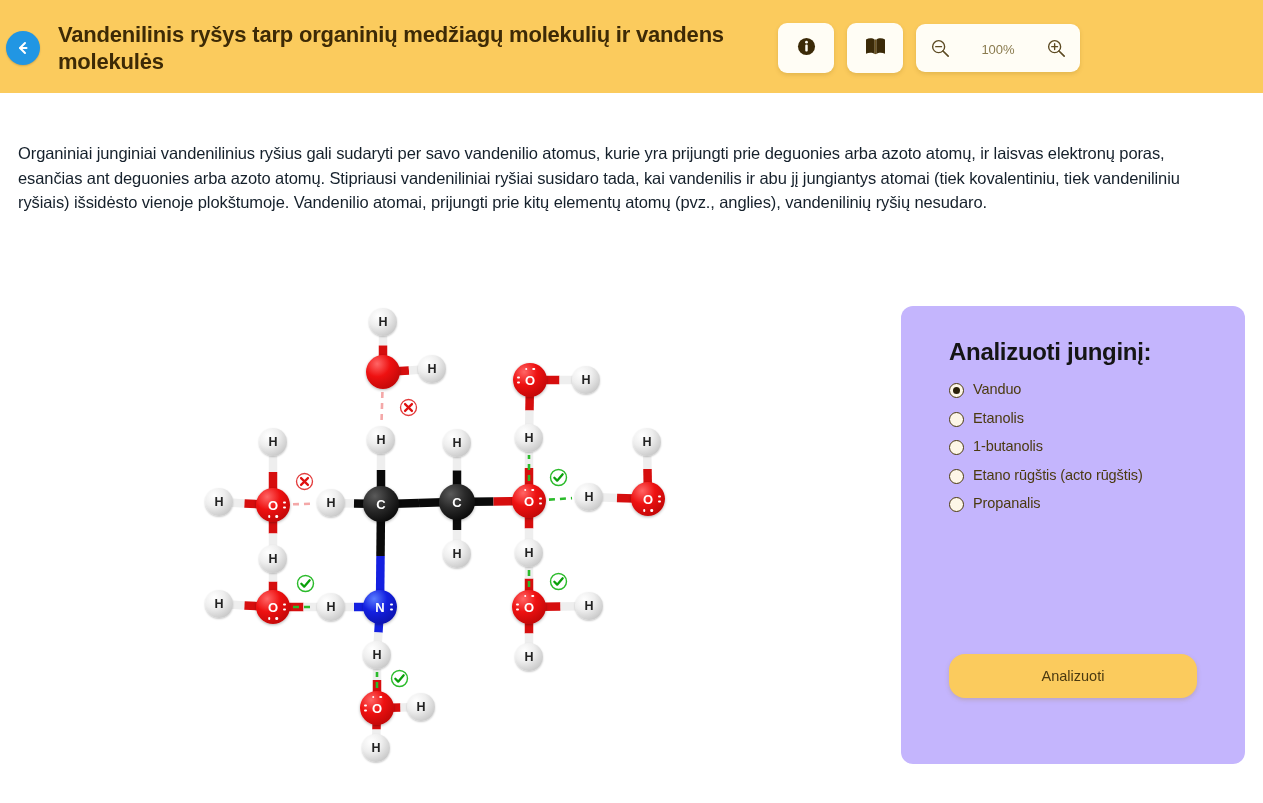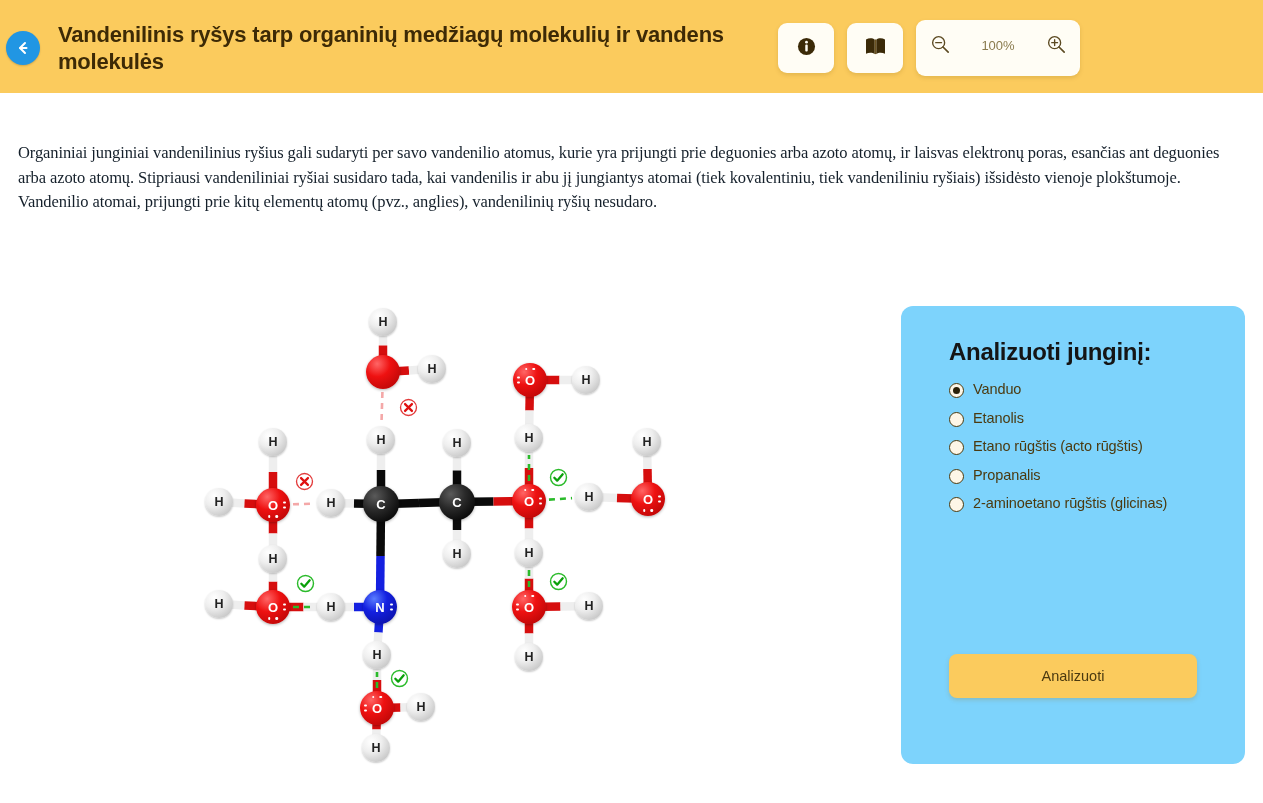--- a/index.html
+++ b/index.html
@@ -57,21 +57,21 @@
     display: flex; align-items: center; justify-content: center;
     cursor: pointer;
     box-shadow: 0 2px 4px rgba(120,90,10,.18);
   }
   #zoom-group {
     display: flex;
     background: #fffdf5;
     border-radius: 9px;
     overflow: hidden;
     box-shadow: 0 2px 4px rgba(120,90,10,.18);
-    height: 56px;
+    height: 48px;
   }
   #zoom-group .zg {
     background: transparent;
     border: none;
     height: 50px;
     display: flex; align-items: center; justify-content: center;
     cursor: pointer;
   }
   #zoom-out-button, #zoom-in-button { width: 48px; }
   #zoom-level {
@@ -85,21 +85,20 @@
 
   
   #intro-text {
     position: absolute;
     left: 18px; top: 141px;
     width: 1215px;
     font-size: 16.5px;
     line-height: 24.5px;
     color: #15202b;
     letter-spacing: -0.1px;
-    font-family: Liberation Serif, serif;
   }
 
   
   #diagram {
     position: absolute;
     left: 0px; top: 270px;
     width: 890px; height: 510px;
     background: #ffffff;
   }
   .atom {
@@ -157,21 +156,21 @@
   .lp-bottom { bottom: 4.5px; left: 50%; transform: translateX(-50%); display: flex; }
   .lp-bottom i { margin: 0 2.6px; }
 
   .mark { position: absolute; z-index: 8; width: 19px; height: 19px; }
 
   
   #side-panel {
     position: absolute;
     left: 901px; top: 306px;
     width: 344px; height: 458px;
-    background: #7dd3fc;
+    background: #c4b5fd;
     border-radius: 12px;
   }
   #panel-title {
     position: absolute;
     left: 48px; top: 32px;
     font-size: 24px;
     font-weight: bold;
     color: #151515;
     letter-spacing: -0.3px;
   }
@@ -207,21 +206,21 @@
     color: #4b3a10;
     line-height: 19px;
     letter-spacing: -0.1px;
   }
   #analyze-button {
     position: absolute;
     left: 48px; top: 348px;
     width: 248px; height: 44px;
     background: #fbcb5d;
     border: none;
-    border-radius: 8px;
+    border-radius: 16px;
     font-size: 14.5px;
     color: #4b3a10;
     font-family: "Liberation Sans", sans-serif;
     cursor: pointer;
     box-shadow: 0 2px 4px rgba(150,120,40,.25);
   }
 </style>
 </head>
 <body>
 
@@ -546,25 +545,25 @@
       <div class="option-row">
         <div class="radio selected"></div>
         <div class="option-label">Vanduo</div>
       </div>
       <div class="option-row">
         <div class="radio"></div>
         <div class="option-label">Etanolis</div>
       </div>
       <div class="option-row">
         <div class="radio"></div>
+        <div class="option-label">1-butanolis</div>
+      </div>
+      <div class="option-row">
+        <div class="radio"></div>
         <div class="option-label">Etano rūgštis (acto rūgštis)</div>
       </div>
       <div class="option-row">
         <div class="radio"></div>
         <div class="option-label">Propanalis</div>
       </div>
-      <div class="option-row">
-        <div class="radio"></div>
-        <div class="option-label">2-aminoetano rūgštis (glicinas)</div>
-      </div>
     </div>
   <button id="analyze-button">Analizuoti</button>
 </div>
 
 </body></html>

